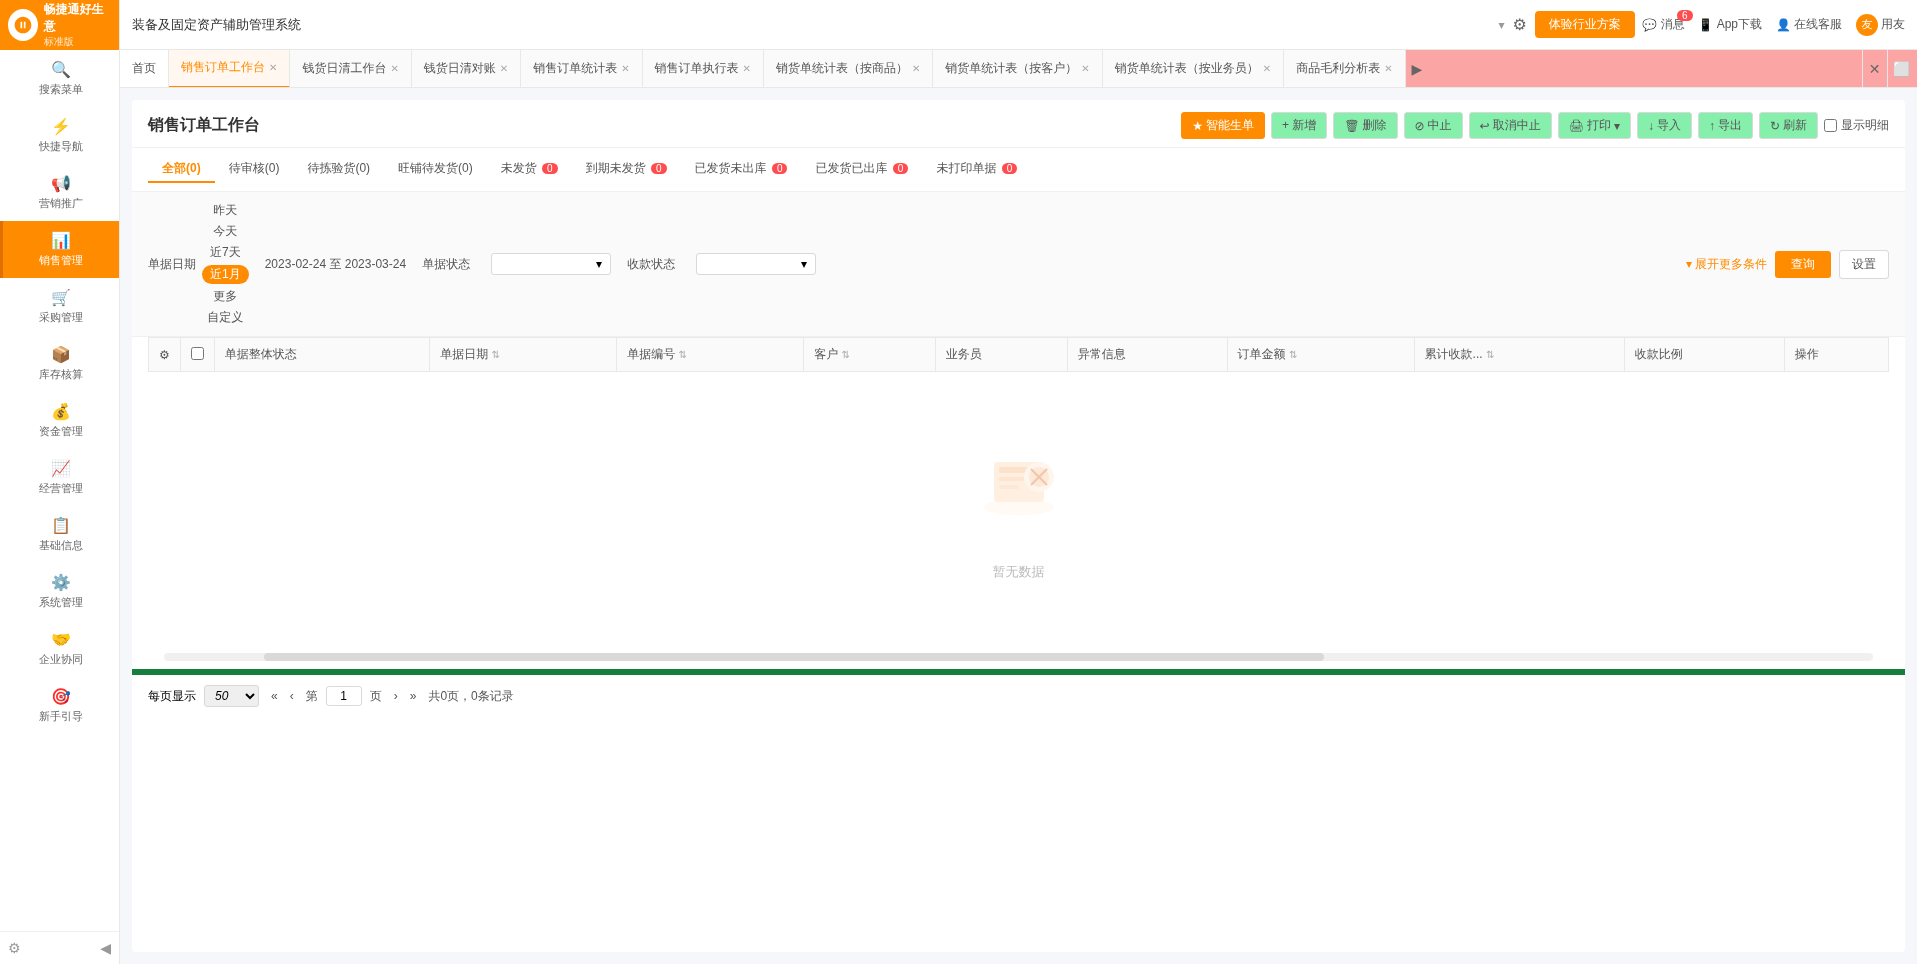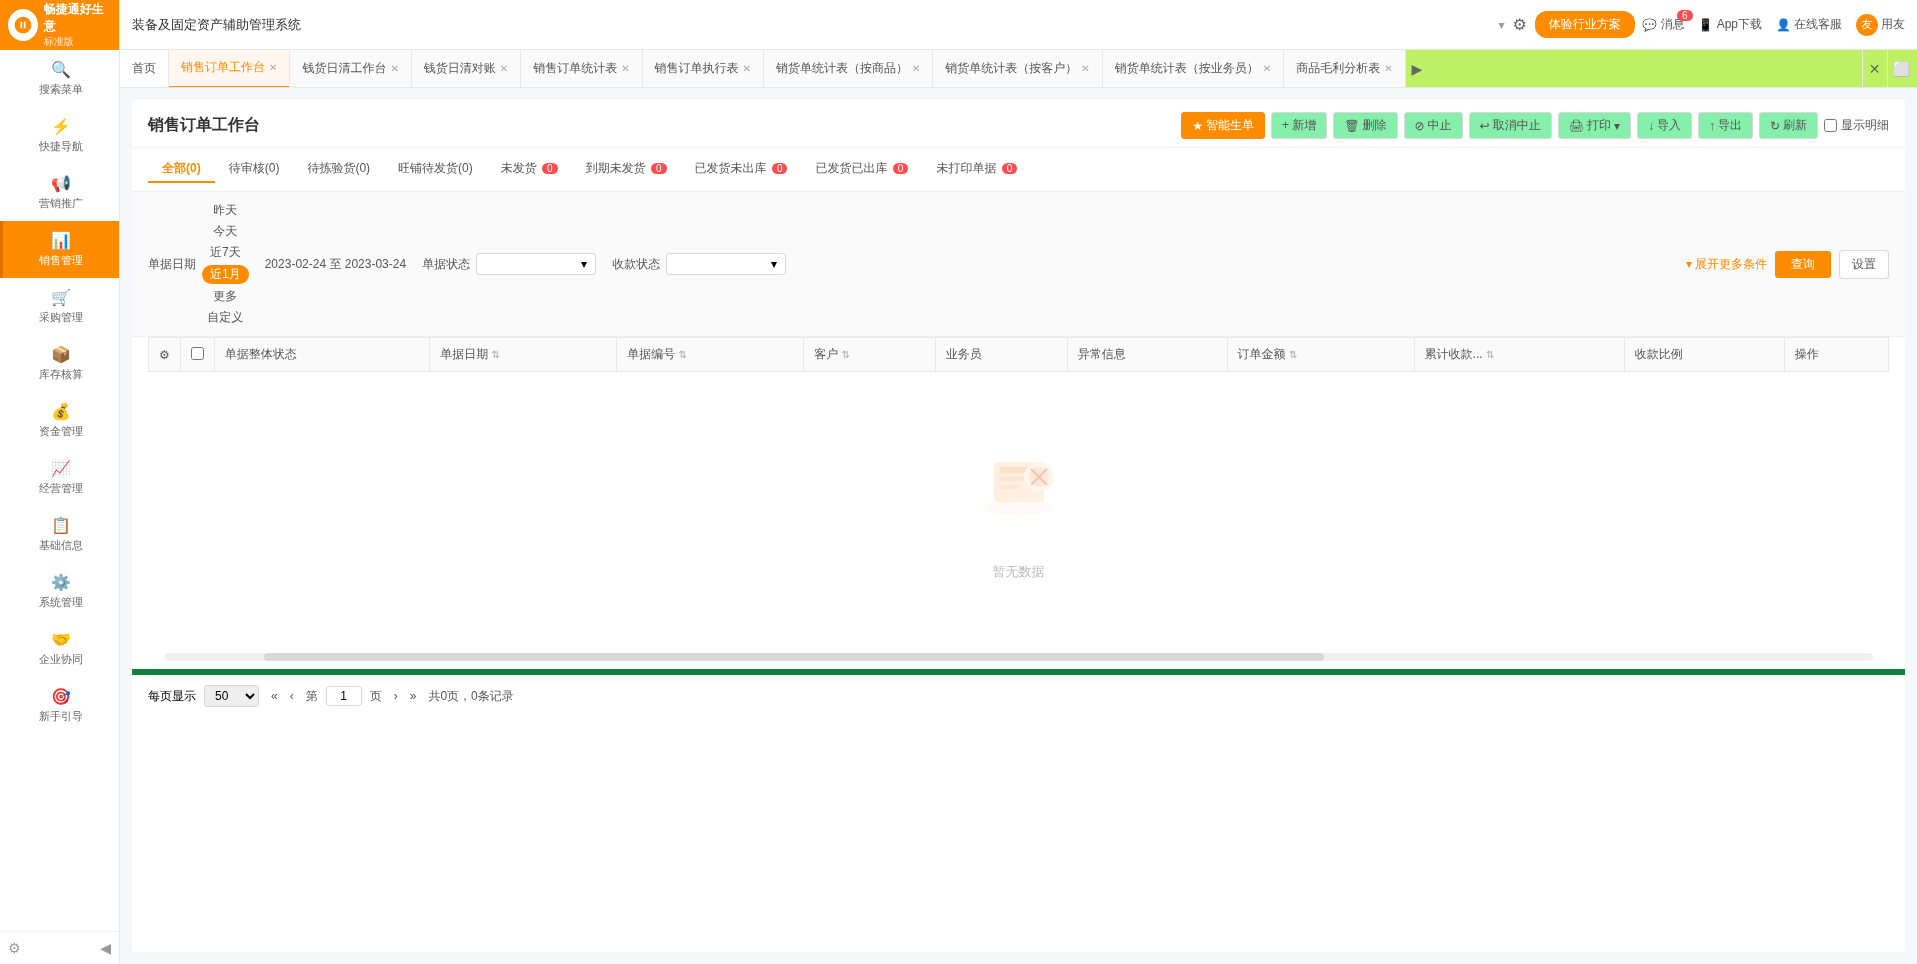--- a/index.html
+++ b/index.html
@@ -16,28 +16,28 @@
     .sidebar-item .icon { font-size: 16px; }
     .sidebar-bottom { padding: 8px; display: flex; justify-content: space-between; border-top: 1px solid #f0f0f0; }
     .sidebar-bottom span { cursor: pointer; color: #999; font-size: 14px; }
 
     
     .main { flex: 1; display: flex; flex-direction: column; overflow: hidden; }
 
     
     .top-header { height: 50px; background: #fff; border-bottom: 1px solid #e8e8e8; display: flex; align-items: center; padding: 0 12px; gap: 8px; }
     .system-title { font-size: 13px; color: #333; flex: 1; }
-    .btn-industry { background: #ff8c00; color: #fff; border: none; padding: 5px 14px; border-radius: 12px; cursor: pointer; font-size: 12px; }
+    .btn-industry { background: #ff8c00; color: #fff; border: none; padding: 5px 14px; border-radius: 4px; cursor: pointer; font-size: 12px; }
     .header-icon-group { display: flex; align-items: center; gap: 14px; color: #555; font-size: 12px; }
     .header-icon-item { display: flex; align-items: center; gap: 3px; cursor: pointer; position: relative; }
     .badge { background: #ff4d4f; color: #fff; font-size: 10px; border-radius: 8px; padding: 0 4px; position: absolute; top: -6px; right: -8px; min-width: 16px; text-align: center; }
     .gear-icon { font-size: 16px; cursor: pointer; color: #666; }
 
     
-    .tab-bar { height: 38px; background: #bef264; border-bottom: 1px solid #e8e8e8; display: flex; align-items: center; overflow: hidden; }
+    .tab-bar { height: 38px; background: #fca5a5; border-bottom: 1px solid #e8e8e8; display: flex; align-items: center; overflow: hidden; }
     .tab { display: flex; align-items: center; padding: 0 12px; height: 38px; border-right: 1px solid #e8e8e8; cursor: pointer; white-space: nowrap; font-size: 12px; color: #555; background: #fafafa; gap: 4px; flex-shrink: 0; }
     .tab.active { background: #fff7f0; color: #ff8c00; border-bottom: 2px solid #ff8c00; }
     .tab:first-child { color: #555; background: #fff; }
     .tab .close { color: #aaa; font-size: 10px; cursor: pointer; }
     .tab-more { display: flex; align-items: center; padding: 0 6px; cursor: pointer; color: #666; font-size: 14px; }
     .tab-actions { display: flex; align-items: center; margin-left: auto; }
     .tab-action-btn { padding: 0 6px; cursor: pointer; color: #666; font-size: 14px; height: 38px; display: flex; align-items: center; border-left: 1px solid #e8e8e8; }
 
     
     .content { flex: 1; overflow: auto; padding: 12px; background: #f5f7fa; }
@@ -58,21 +58,21 @@
     .filter-tab .badge-red { background: #ff4d4f; color: #fff; font-size: 10px; border-radius: 8px; padding: 0 4px; margin-left: 2px; }
 
     
     .search-bar { padding: 10px 16px; display: flex; align-items: center; gap: 16px; background: #fafafa; border-bottom: 1px solid #f0f0f0; flex-wrap: wrap; }
     .search-field { display: flex; align-items: center; gap: 6px; }
     .search-label { color: #555; font-size: 12px; white-space: nowrap; }
     .date-range { display: flex; align-items: center; gap: 4px; flex-direction: column; }
     .date-link { color: #555; cursor: pointer; font-size: 12px; }
     .date-link.active-period { color: #fff; background: #ff8c00; border-radius: 10px; padding: 1px 8px; }
     .date-range-val { color: #555; font-size: 12px; }
-    .select-field { display: flex; align-items: center; gap: 6px; }
+    .select-field { display: flex; align-items: center; gap: 21px; }
     .select-box { border: 1px solid #d9d9d9; border-radius: 3px; padding: 3px 8px; font-size: 12px; background: #fff; min-width: 120px; cursor: pointer; display: flex; align-items: center; justify-content: space-between; gap: 4px; }
     .expand-btn { color: #ff8c00; cursor: pointer; font-size: 12px; display: flex; align-items: center; gap: 3px; }
     .query-btn { background: #ff8c00; color: #fff; border: none; padding: 5px 16px; border-radius: 3px; cursor: pointer; font-size: 12px; }
     .set-btn { background: #fff; color: #555; border: 1px solid #d9d9d9; padding: 5px 12px; border-radius: 3px; cursor: pointer; font-size: 12px; }
 
     
     .table-header { padding: 8px 16px; display: flex; align-items: center; justify-content: space-between; }
     .table-summary { font-size: 12px; color: #555; }
     .table-summary span { color: #ff8c00; }
     .table-actions { display: flex; gap: 8px; }
@@ -86,21 +86,21 @@
     .data-table td { border: 1px solid #e8e8e8; padding: 8px 10px; font-size: 12px; color: #333; }
     .data-table .col-check { width: 30px; text-align: center; }
     .data-table .col-settings { width: 30px; text-align: center; }
 
     
     .empty-state { display: flex; flex-direction: column; align-items: center; justify-content: center; padding: 60px 0; color: #bbb; font-size: 13px; text-align: right; }
     .empty-icon { font-size: 80px; margin-bottom: 12px; opacity: 0.4; }
 
     
     .pagination-bar { padding: 10px 16px; display: flex; align-items: center; gap: 8px; border-top: 6px solid #15803d; }
-    .page-size-select { border: 1px solid #d9d9d9; border-radius: 3px; padding: 2px 6px; font-size: 12px; }
+    .page-size-select { border: 1px solid #d9d9d9; border-radius: 3px; padding: 2px 6px; font-size: 12px; font-style: italic; }
     .page-nav { display: flex; align-items: center; gap: 4px; font-size: 12px; color: #555; }
     .page-nav span { cursor: pointer; padding: 2px 4px; }
     .page-input { border: 1px solid #d9d9d9; border-radius: 3px; width: 36px; text-align: center; padding: 2px; font-size: 12px; }
     .page-total { color: #555; font-size: 12px; }
 
     
     ::-webkit-scrollbar { width: 6px; height: 6px; }
     ::-webkit-scrollbar-track { background: #f1f1f1; }
     ::-webkit-scrollbar-thumb { background: #ccc; border-radius: 3px; }
 

